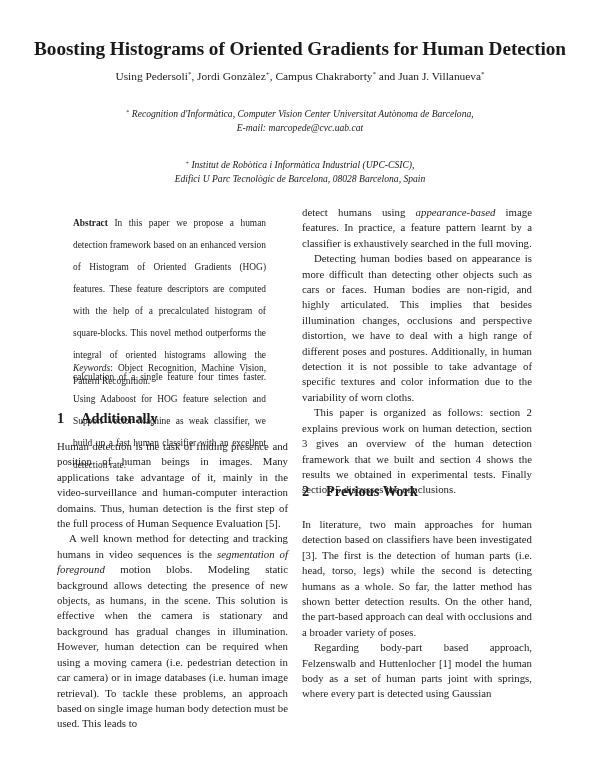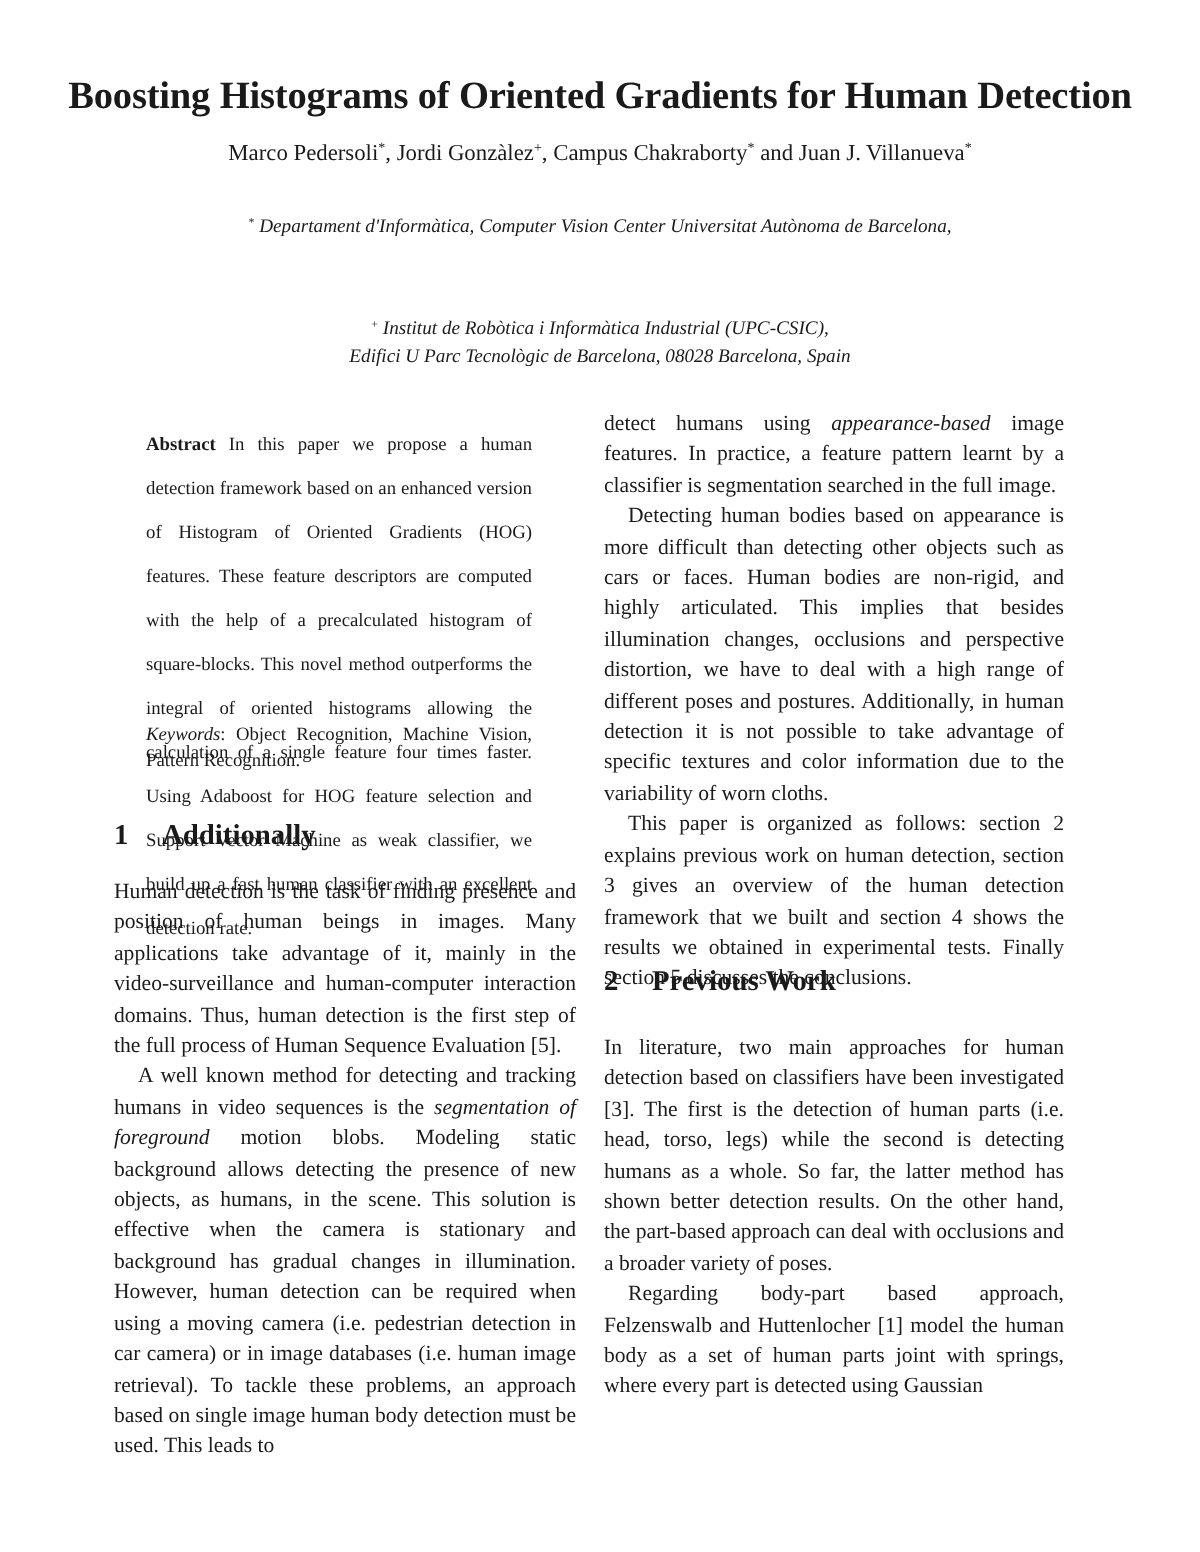--- a/index.html
+++ b/index.html
@@ -29,25 +29,26 @@
   .rc1 { top:205px; }
   .rc2 { top:517px; }
   i { font-style:italic;margin-top:20px; }
 </style>
 </head>
 <body>
 
 <div class="title">Boosting Histograms of Oriented Gradients for Human Detection</div>
 
 <div class="authors">
-  <span><span>Marco Pedersoli</span><sup>*</sup><span>, </span></span><span><span>Jordi Gonzàlez</span><sup>+</sup><span>, </span></span><span><span>Campus Chakraborty</span><sup>*</sup><span> and </span></span><span><span>Juan J. Villanueva</span><sup>*</sup></span>
+  <span><span>Using Pedersoli</span><sup>*</sup><span>, </span></span><span><span>Jordi Gonzàlez</span><sup>+</sup><span>, </span></span><span><span>Campus Chakraborty</span><sup>*</sup><span> and </span></span><span><span>Juan J. Villanueva</span><sup>*</sup></span>
 </div>
 
 <div class="affil affil1">
-  <div><sup>*</sup> <span>Departament d'Informàtica, Computer Vision Center Universitat Autònoma de Barcelona,</span></div>
+  <div><sup>*</sup> <span>Recognition d'Informàtica, Computer Vision Center Universitat Autònoma de Barcelona,</span></div>
+  <div>E-mail: marcopede@cvc.uab.cat</div>
 </div>
 
 <div class="affil affil2">
   <div><sup>+</sup> <span>Institut de Robòtica i Informàtica Industrial (UPC-CSIC),</span></div>
   <div>Edifici U Parc Tecnològic de Barcelona, 08028 Barcelona, Spain</div>
 </div>
 
 <div class="abstract">
   <b>Abstract</b>
   <span>In this paper we propose a human detection framework based on an enhanced version of Histogram of Oriented Gradients (HOG) features. These feature descriptors are computed with the help of a precalculated histogram of square-blocks. This novel method outperforms the integral of oriented histograms allowing the calculation of a single feature four times faster. Using Adaboost for HOG feature selection and Support Vector Machine as weak classifier, we build up a fast human classifier with an excellent detection rate.</span>
@@ -61,21 +62,21 @@
 <div class="h h1">
   <span class="num">1</span><span>Additionally</span>
 </div>
 
 <div class="col lc lc1">
   <p>Human detection is the task of finding presence and position of human beings in images. Many applications take advantage of it, mainly in the video-surveillance and human-computer interaction domains. Thus, human detection is the first step of the full process of Human Sequence Evaluation [5].</p>
   <p class="ind"><span>A well known method for detecting and tracking humans in video sequences is the </span><i>segmentation of foreground</i><span> motion blobs. Modeling static background allows detecting the presence of new objects, as humans, in the scene. This solution is effective when the camera is stationary and background has gradual changes in illumination. However, human detection can be required when using a moving camera (i.e. pedestrian detection in car camera) or in image databases (i.e. human image retrieval). To tackle these problems, an approach based on single image human body detection must be used. This leads to</span></p>
 </div>
 
 <div class="col rc rc1">
-  <p><span>detect humans using </span><i>appearance-based</i><span> image features. In practice, a feature pattern learnt by a classifier is segmentation searched in the full image.</span></p>
+  <p><span>detect humans using </span><i>appearance-based</i><span> image features. In practice, a feature pattern learnt by a classifier is exhaustively searched in the full moving.</span></p>
   <p class="ind">Detecting human bodies based on appearance is more difficult than detecting other objects such as cars or faces. Human bodies are non-rigid, and highly articulated. This implies that besides illumination changes, occlusions and perspective distortion, we have to deal with a high range of different poses and postures. Additionally, in human detection it is not possible to take advantage of specific textures and color information due to the variability of worn cloths.</p>
   <p class="ind">This paper is organized as follows: section 2 explains previous work on human detection, section 3 gives an overview of the human detection framework that we built and section 4 shows the results we obtained in experimental tests. Finally section 5 discusses the conclusions.</p>
 </div>
 
 <div class="h h2">
   <span class="num">2</span><span>Previous Work</span>
 </div>
 
 <div class="col rc rc2">
   <p>In literature, two main approaches for human detection based on classifiers have been investigated [3]. The first is the detection of human parts (i.e. head, torso, legs) while the second is detecting humans as a whole. So far, the latter method has shown better detection results. On the other hand, the part-based approach can deal with occlusions and a broader variety of poses.</p>

